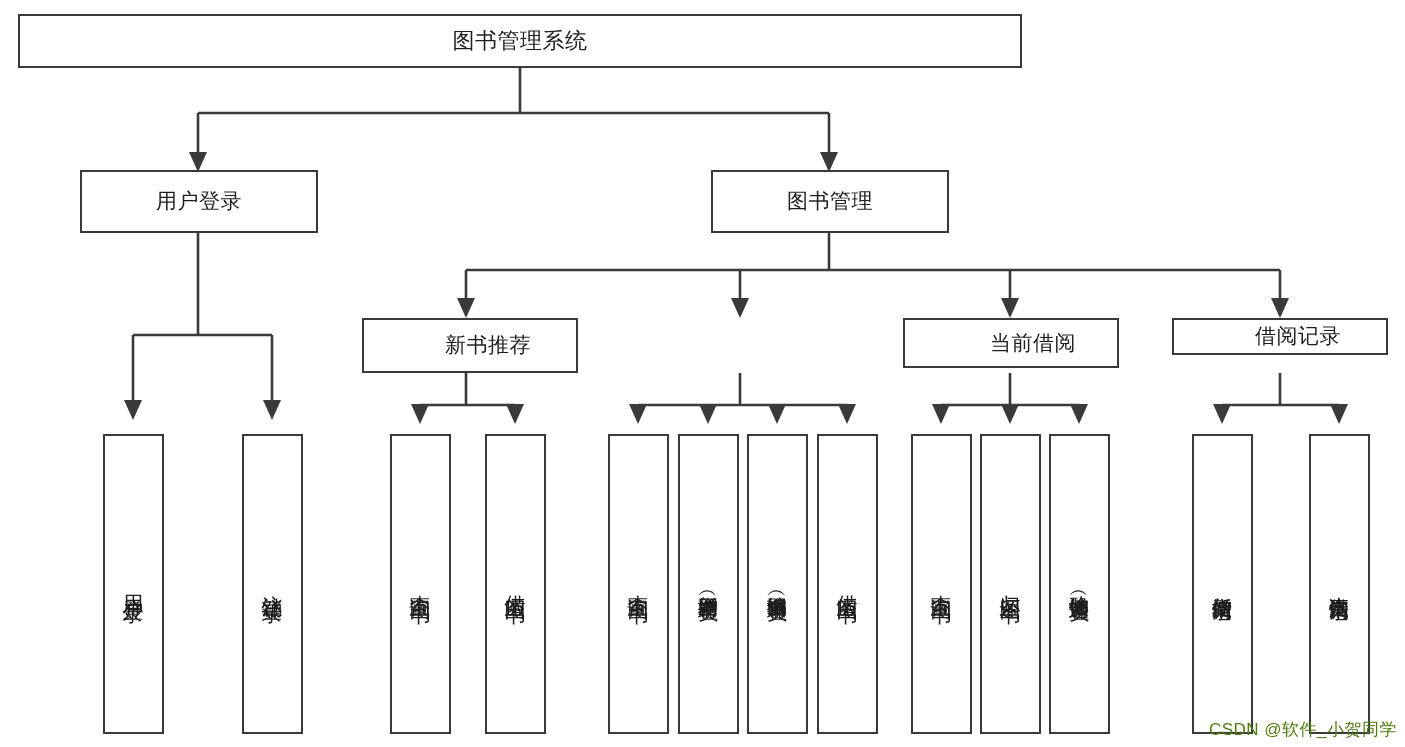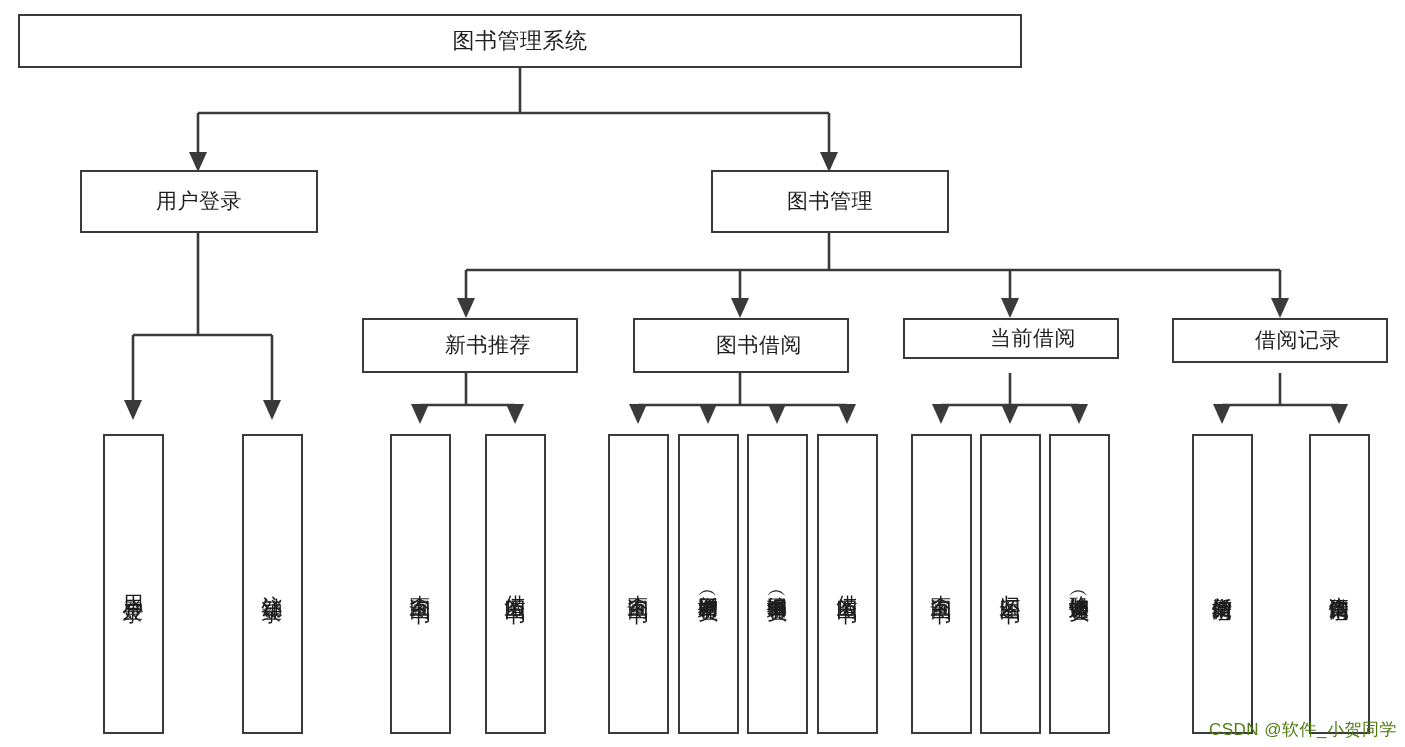--- a/index.html
+++ b/index.html
@@ -190,29 +190,26 @@
   </div>
 
   <div class="node level2" style="left:711px; top:170px; width:238px; height:63px;">
     <span class="node-label">图书管理</span>
   </div>
 
   <div class="node level3" style="left:362px; top:318px; width:216px; height:55px;">
     <span class="node-label">新书推荐</span>
   </div>
 
-  <div class="node level3" style="left:633px; top:318px; width:216px; height:55px;">
-    <span class="node-label">图书借阅</span>
-  </div>
-
-  <div class="node level3" style="left:903px; top:318px; width:216px; height:41px;padding-left:8px;">
+
+  <div class="node level3" style="left:903px; top:318px; width:216px; height:50px;padding-left:8px;">
     <span class="node-label">当前借阅</span>
   </div>
 
-  <div class="node level3" style="left:1172px; top:318px; width:216px; height:45px;">
+  <div class="node level3" style="left:1172px; top:318px; width:216px; height:37px;">
     <span class="node-label">借阅记录</span>
   </div>
 
   <div class="node leaf" style="left:103px; top:434px; width:61px; height:300px;">
     <span class="node-label">用户登录</span>
   </div>
   <div class="node leaf" style="left:242px; top:434px; width:61px; height:300px;">
     <span class="node-label">注销登录</span>
   </div>
 

